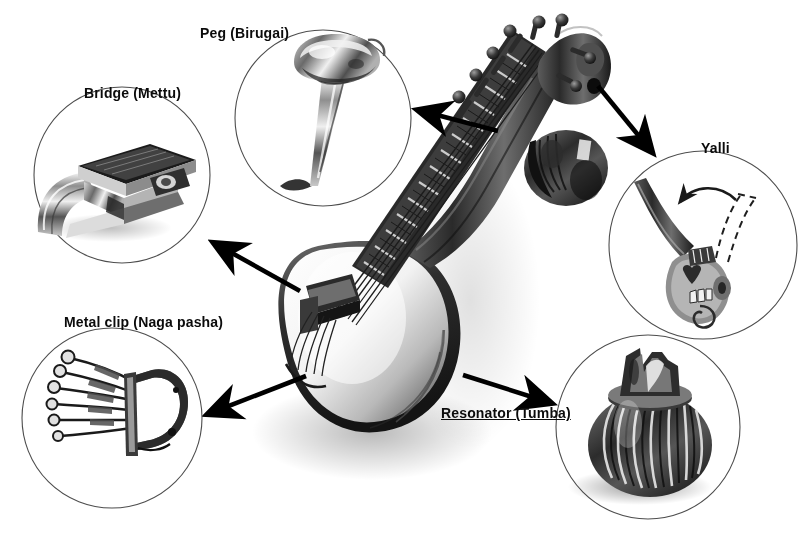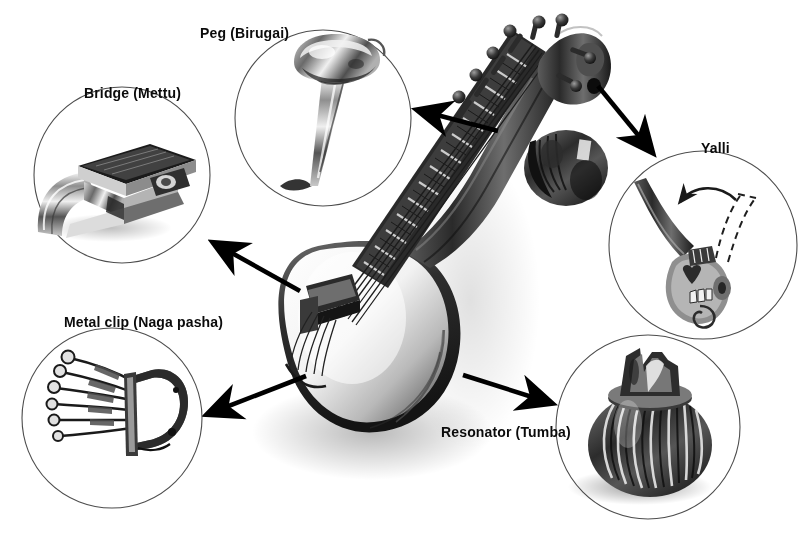--- a/index.html
+++ b/index.html
@@ -6,21 +6,21 @@
   body{width:800px;height:533px;position:relative;overflow:hidden;
        font-family:"Liberation Sans","DejaVu Sans",sans-serif;}
   #stage{position:absolute;left:0;top:0;width:800px;height:533px;background:#fff;}
   svg.layer{position:absolute;left:0;top:0;width:800px;height:533px;}
   .callout-label{position:absolute;font-weight:bold;font-size:14px;color:#0b0b0b;
                  white-space:nowrap;letter-spacing:.15px;line-height:1;}
   .lbl-bridge{left:84px;top:86px;}
   .lbl-peg{left:200px;top:26px;}
   .lbl-yalli{left:701px;top:141px;}
   .lbl-clip{left:44px;top:315px;margin-left:20px;}
-  .lbl-res{left:441px;top:425px;}
+  .lbl-res{left:441px;top:406px;text-decoration:underline;}
 </style>
 </head>
 <body>
 
 <div id="stage">
 
   <svg class="layer" viewBox="0 0 800 533">
     <defs>
       <linearGradient id="gBody" x1="0" y1="0" x2="1" y2="1">
         <stop offset="0" stop-color="#ffffff"></stop>

